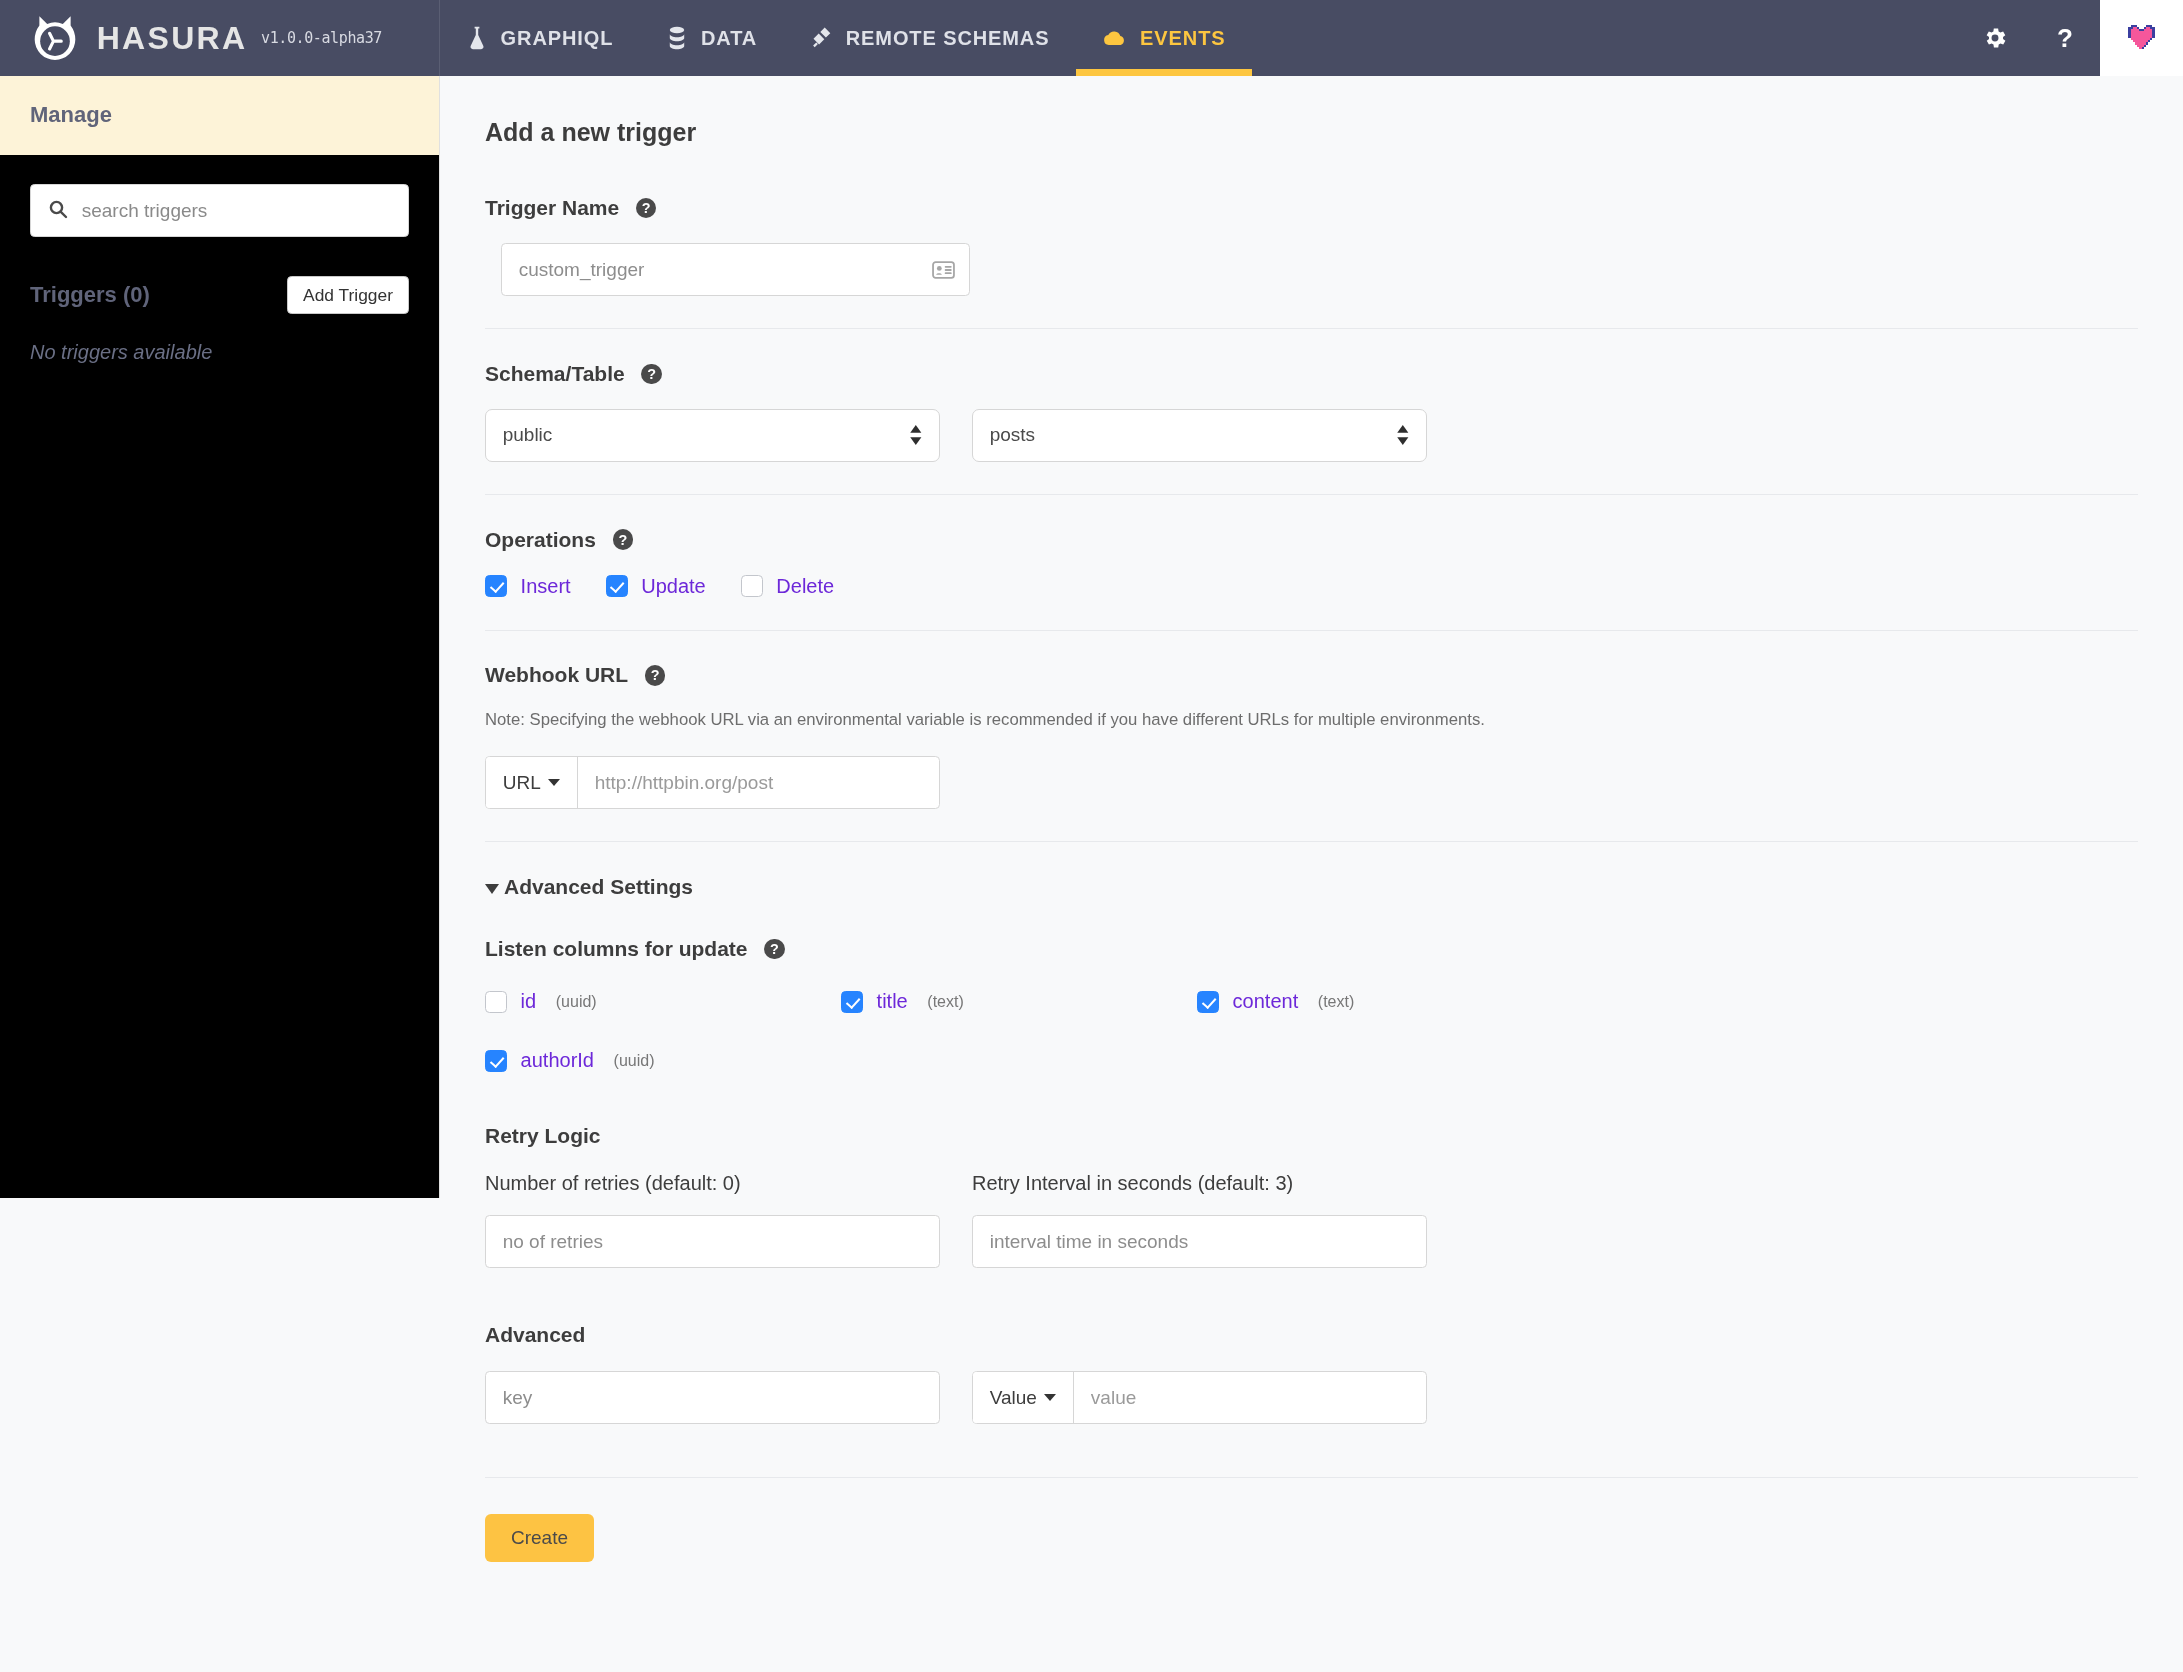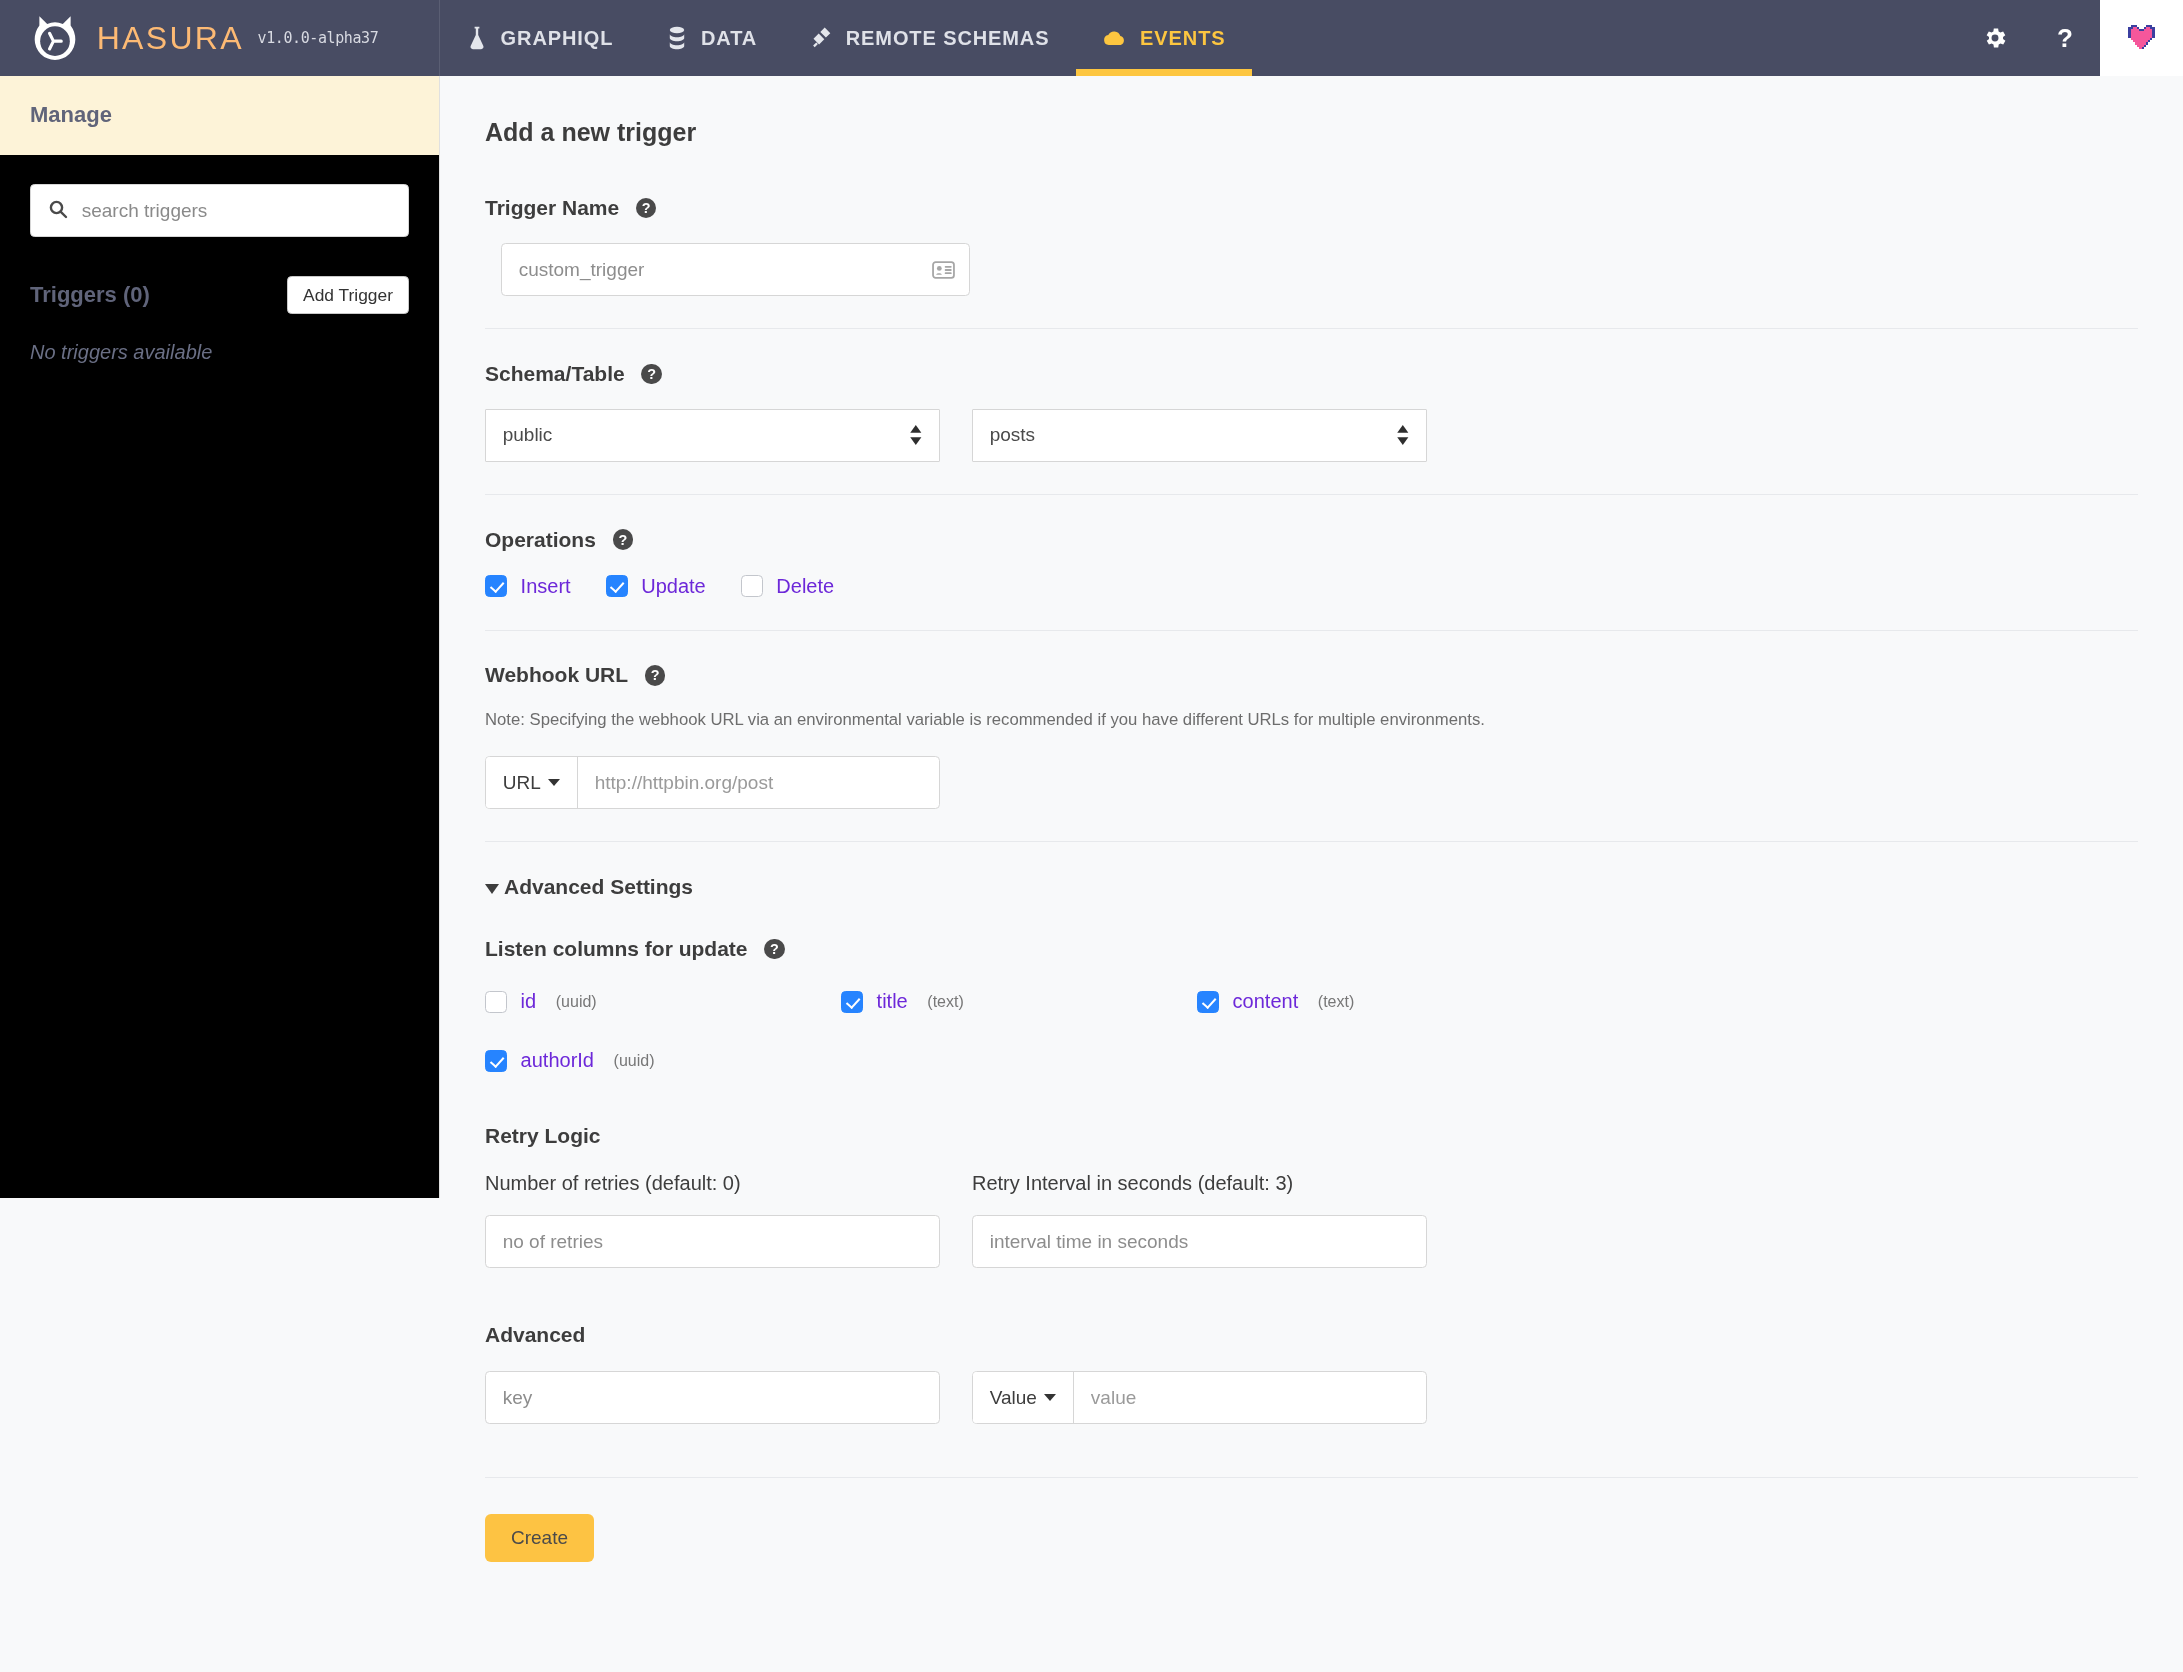--- a/index.html
+++ b/index.html
@@ -26,24 +26,24 @@
     display: flex;
     align-items: center;
     padding-left: 30px;
     gap: 16.7px;
     flex-shrink: 0;
     border-right: 0.8px solid #5a5e73;
   }
   .logo-mark { width: 50px; height: 50px; display: block; }
   .logo-word {
     font-family: "Liberation Sans Narrow", "Liberation Sans", sans-serif;
-    font-weight: 400;
+    font-weight: 700;
     font-size: 32px;
     letter-spacing: 2.3px;
-    color: #fdba74;
+    color: #e5e5e5;
   }
   .version {
     font-family: "DejaVu Sans Mono", monospace;
     font-size: 15px;
     color: #d8dae2;
     letter-spacing: -0.4px;
     margin-left: -3px;
   }
   .navtabs { display: flex; align-items: stretch; }
   .navtab {
@@ -237,21 +237,21 @@
     right: 15px; top: 50%;
     transform: translateY(-50%);
     color: #a6a6a6;
     display: flex;
   }
   .two-col { display: flex; gap: 32px; }
   .selectbox {
     width: 455px;
     height: 53px;
     border: 0.8px solid #d6d6d6;
-    border-radius: 1px;
+    border-radius: 7px;
     background: #fff;
     display: flex;
     align-items: center;
     padding: 0 16.7px;
     font-size: 19px;
     color: #4a4a4a;
     cursor: pointer;
     position: relative;
   }
   .selectbox .spin {

